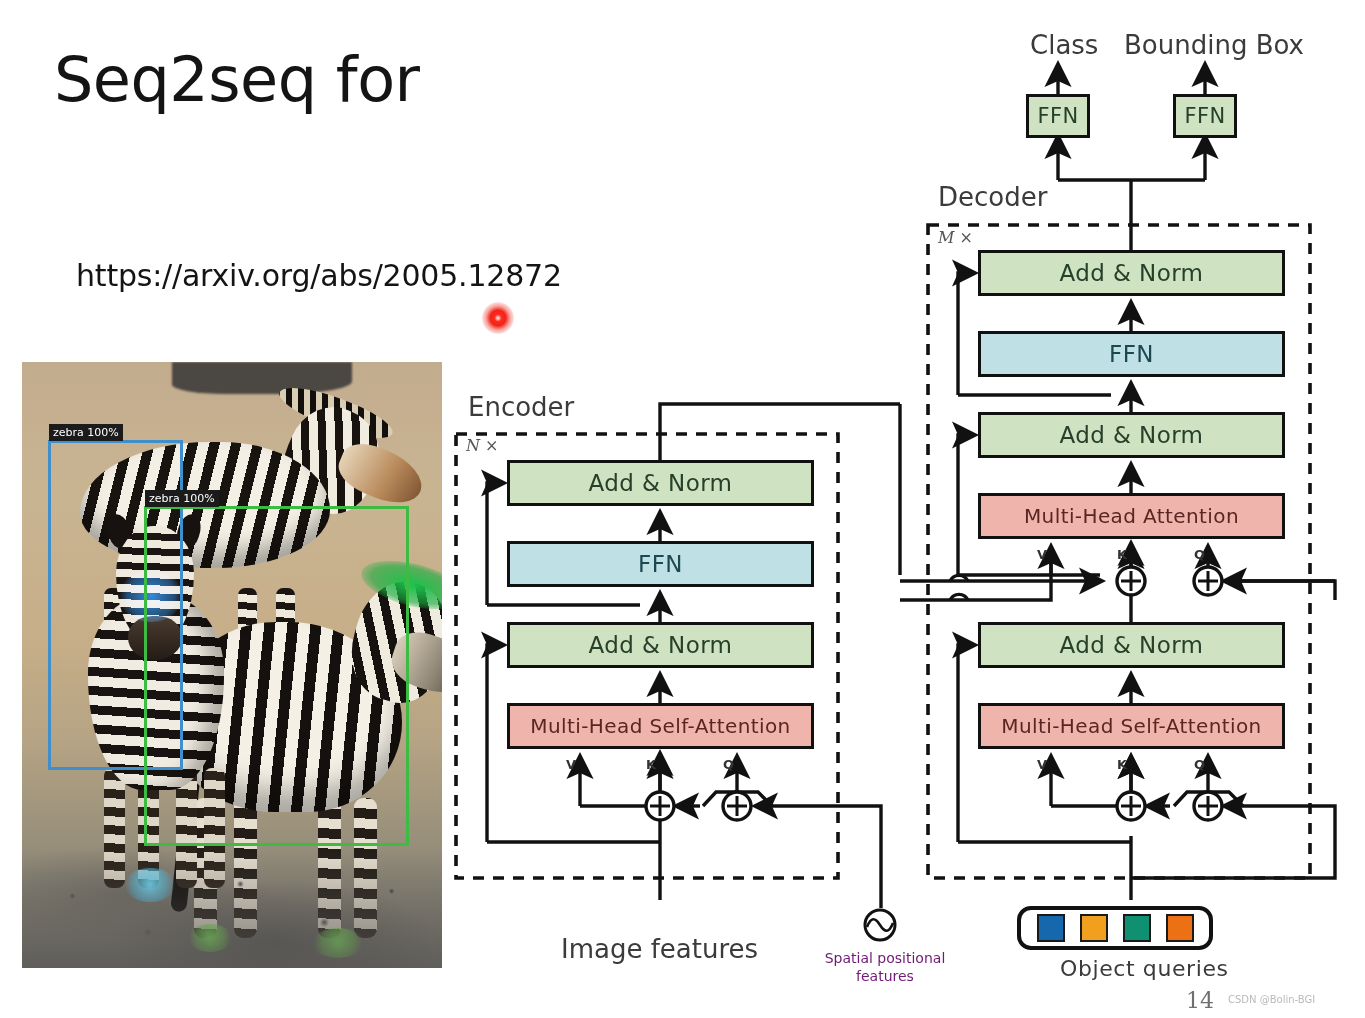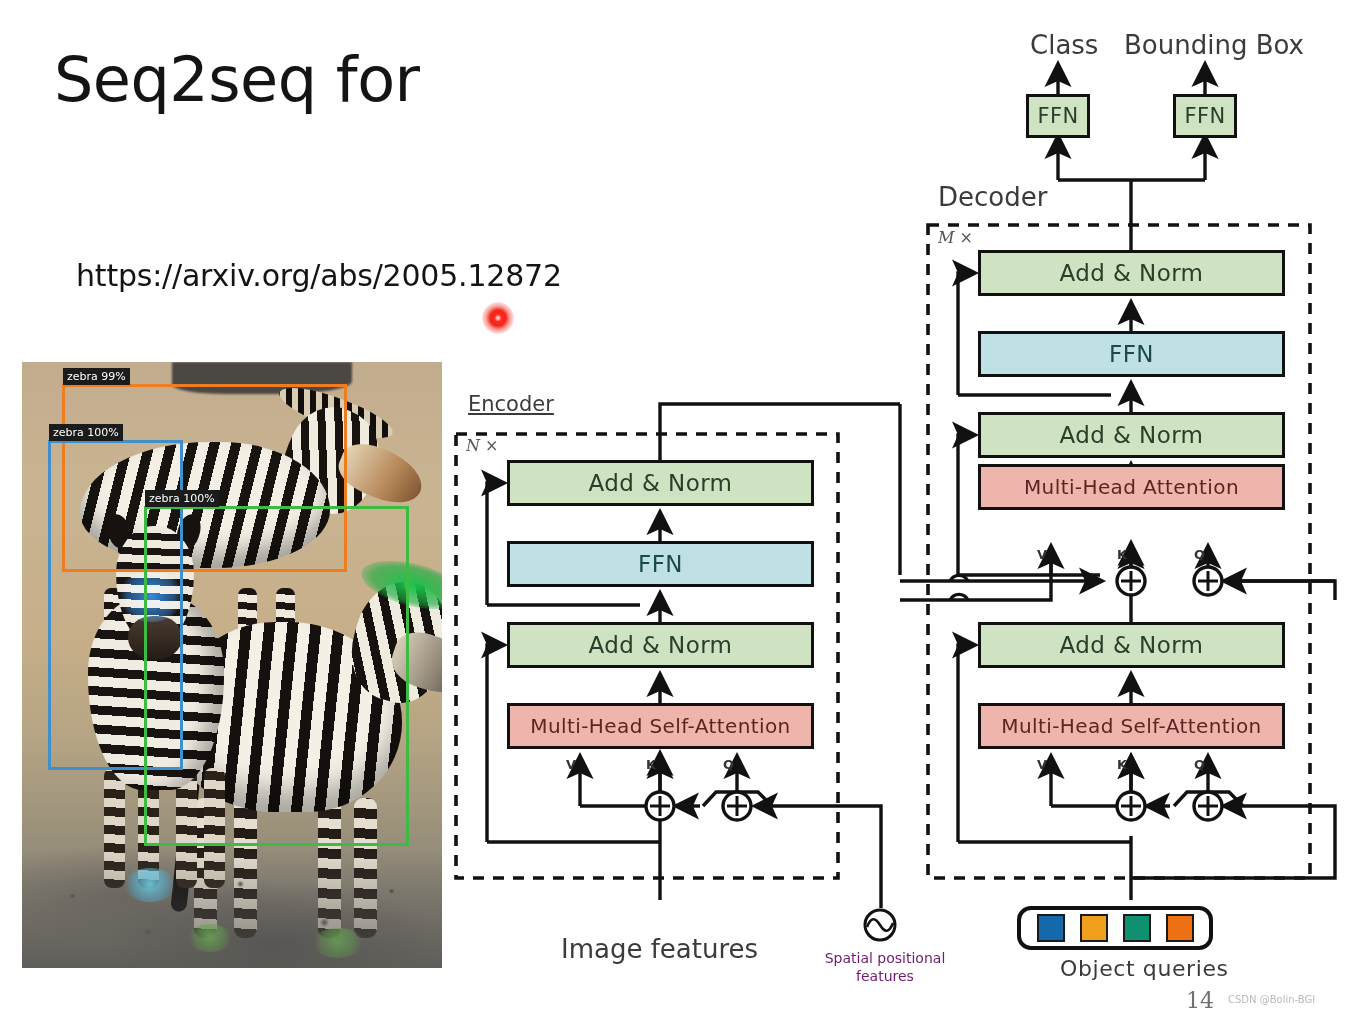--- a/index.html
+++ b/index.html
@@ -123,21 +123,21 @@
       font-family:"DejaVu Sans","Liberation Sans",sans-serif;}
   #det-orange{left:40px;top:22px;width:285px;height:188px;border:3px solid #ef7d1f;}
   #det-blue{left:26px;top:78px;width:135px;height:330px;border:3px solid #3f8fcc;}
   #det-green{left:122px;top:144px;width:265px;height:340px;border:3px solid #3dbb43;}
 
   
   .dlabel{font-family:"DejaVu Sans","Liberation Sans",sans-serif;color:#3b3b3b;}
   #label-class{left:1030px;top:30px;font-size:26px;}
   #label-bbox{left:1124px;top:30px;font-size:26px;}
   #label-decoder{left:938px;top:182px;font-size:26px;}
-  #label-encoder{left:468px;top:392px;font-size:21px;text-decoration:underline;}
+  #label-encoder{left:468px;top:392px;font-size:26px;}
   #label-image-features{left:561px;top:934px;font-size:26px;}
   #label-object-queries{left:1060px;top:956px;font-size:22px;letter-spacing:.6px;}
   #label-spe{left:824px;top:950px;width:122px;text-align:center;font-size:14px;
       line-height:1.25;color:#701a75;}
   #rep-n{left:466px;top:436px;font-size:16px;font-style:italic;color:#555;
       font-family:"DejaVu Serif","Liberation Serif",serif;}
   #rep-m{left:938px;top:228px;font-size:16px;font-style:italic;color:#555;
       font-family:"DejaVu Serif","Liberation Serif",serif;}
 
   
@@ -151,21 +151,21 @@
 
   
   #enc-addnorm-top{left:507px;top:460px;width:307px;height:46px;}
   #enc-ffn{left:507px;top:541px;width:307px;height:46px;}
   #enc-addnorm-bot{left:507px;top:622px;width:307px;height:46px;}
   #enc-mhsa{left:507px;top:703px;width:307px;height:46px;}
   
   #dec-addnorm-top{left:978px;top:250px;width:307px;height:46px;}
   #dec-ffn{left:978px;top:331px;width:307px;height:46px;}
   #dec-addnorm-mid{left:978px;top:412px;width:307px;height:46px;}
-  #dec-mha{left:978px;top:464px;width:307px;height:46px;}
+  #dec-mha{left:978px;top:493px;width:307px;height:46px;}
   #dec-addnorm-bot{left:978px;top:622px;width:307px;height:46px;}
   #dec-mhsa{left:978px;top:703px;width:307px;height:46px;}
   
   #ffn-class{left:1026px;top:94px;width:64px;height:44px;font-size:21px;}
   #ffn-bbox{left:1173px;top:94px;width:64px;height:44px;font-size:21px;}
 
   
   .qkv{position:absolute;font-size:13px;font-weight:700;color:#333;
        font-family:"DejaVu Sans","Liberation Sans",sans-serif;}
 
@@ -232,23 +232,20 @@
     <div class="ear ear-l"></div>
       <div class="ear ear-r"></div>
     <div class="face"></div>
       <div class="muzzle"></div>
       <div class="blue-head"></div>
     <div class="hoof-glow"></div>
   </div>
 
   <div class="abs" id="gravel"></div>
 
-  <div class="det-box" id="det-orange" style="border-color: rgb(239, 125, 31);">
-    <span class="det-label">zebra 99%</span>
-  </div>
   <div class="det-box" id="det-blue" style="border-color: rgb(63, 143, 204);">
     <span class="det-label">zebra 100%</span>
   </div>
   <div class="det-box" id="det-green" style="border-color: rgb(61, 187, 67);">
     <span class="det-label">zebra 100%</span>
   </div>
 </div>
 
 <svg width="1365" height="1018">
   <defs>

